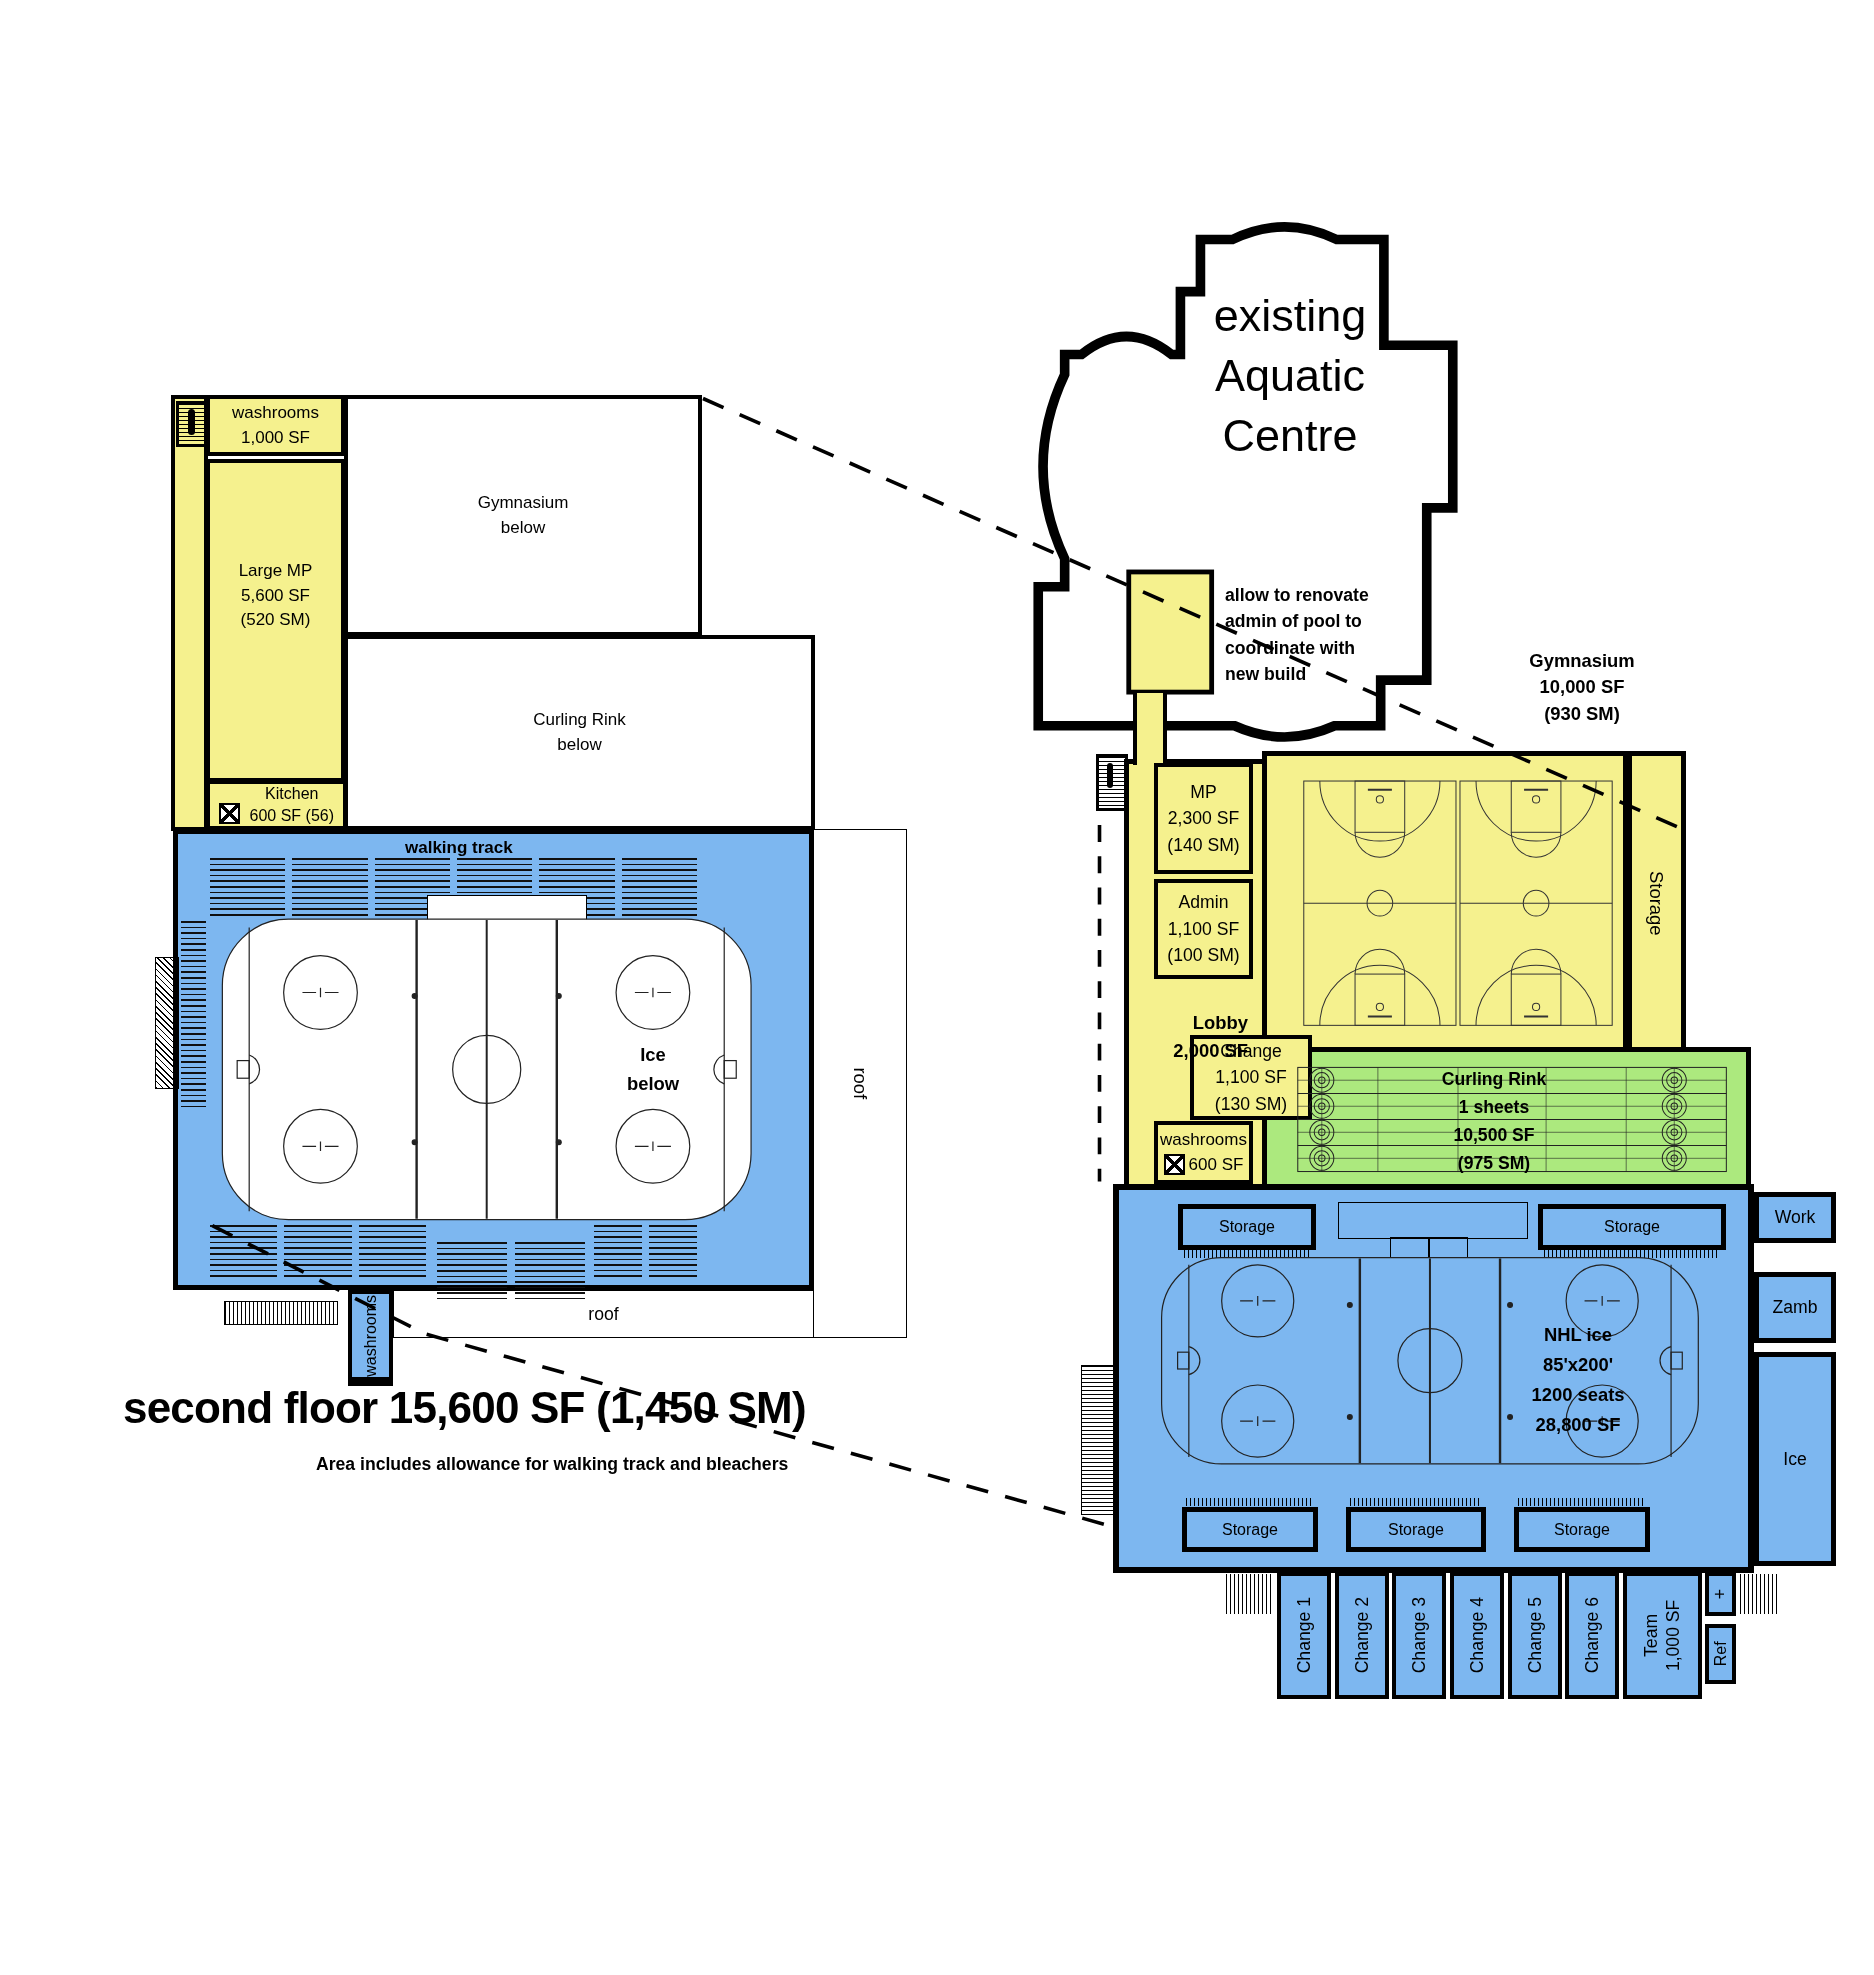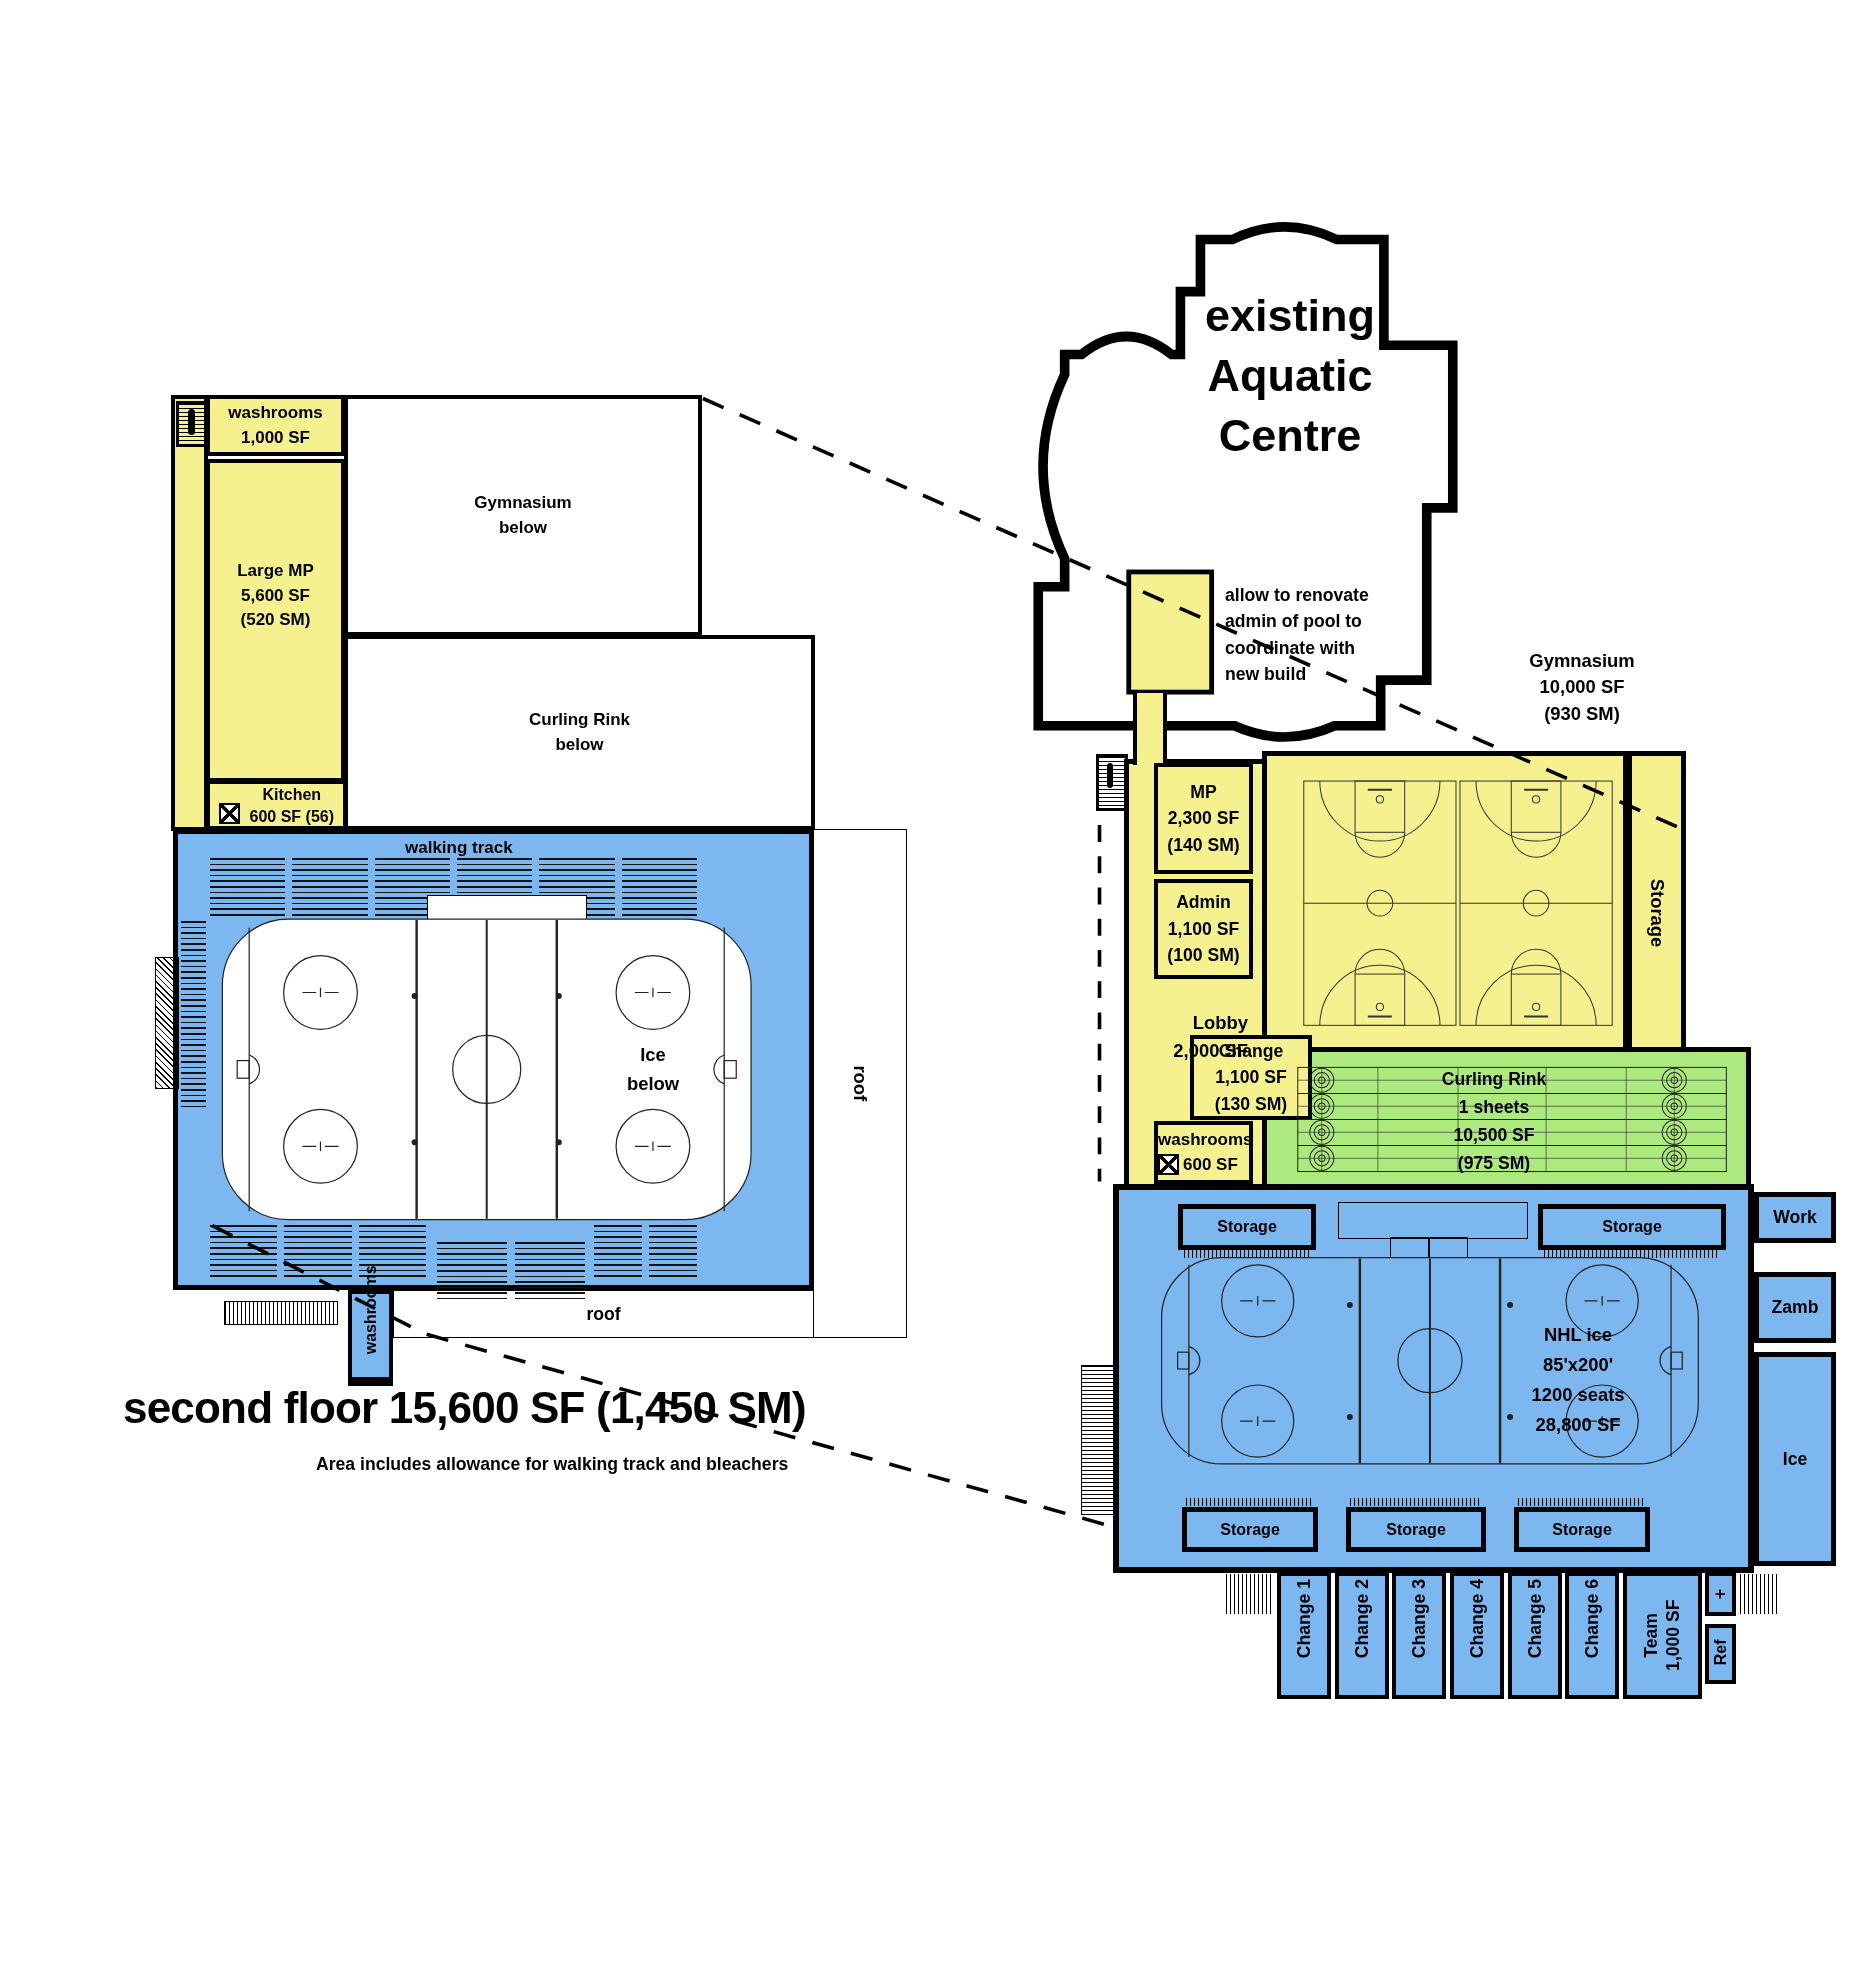--- a/index.html
+++ b/index.html
@@ -1,21 +1,21 @@
 <!DOCTYPE html>
 <html style="font-size:6.4px"><head>
 <meta charset="utf-8">
 <style>
   html,body{margin:0;padding:0;background:#fff;}
   #canvas{position:relative;width:1875px;height:1975px;background:#fff;overflow:hidden;
           font-family:"Liberation Sans",sans-serif;color:#000;}
   .abs{position:absolute;}
   svg.layer{position:absolute;left:0;top:0;pointer-events:none;}
   .room{position:absolute;box-sizing:border-box;display:flex;flex-direction:column;
-        justify-content:center;text-align:center;font-weight:bold;}
+        align-items:center;justify-content:center;text-align:center;font-weight:normal;}
   .yellow{background:#F5F18E;} .blue{background:#7DB7F0;} .green{background:#ACE97E;} .white{background:#fff;}
   .b16{border:6.4px solid #000;} .b14{border:5.6px solid #000;} .b12{border:4.8px solid #000;}
   .b10{border:4px solid #000;} .b8{border:3.2px solid #000;} .b3{border:1.2px solid #000;} .f40{font-size:16px;line-height:1.35;}
   .f42{font-size:17px;line-height:1.45;} .f44{font-size:17.6px;line-height:1.5;}
   .f46{font-size:18.4px;line-height:1.55;}
   .big{font-weight:400;font-size:44px;white-space:nowrap;letter-spacing:-0.8px;}
   .rotccw{transform:rotate(-90deg);white-space:nowrap;}
   .rotcw{transform:rotate(90deg);white-space:nowrap;}
   .bleachers{position:absolute;display:flex;gap:7.2px;}
   .bleachers>div{flex:1;background:repeating-linear-gradient(to bottom,#101010 0 1.6px,rgba(0,0,0,0) 1.6px 5.6px);}
@@ -123,21 +123,21 @@
   <div class="room blue b12 f40" style="left:348px;top:1290px;width:45px;height:96px;z-index:3;border-bottom-width:9.6px">
     <span class="rotccw">washrooms</span>
   </div>
 
   <div class="abs hatchd" style="left:155px;top:957px;width:22.4px;height:130px;border:0.8px solid #000;z-index:2"></div>
   <div class="abs hatchv" style="left:224px;top:1301px;width:112px;height:22.4px;border:0.8px solid #000;z-index:2"></div>
 
   <div class="lbl big" style="left:123px;top:1383px;z-index:4">second floor 15,600 SF (1,450 SM)</div>
   <div class="lbl f44" style="left:316px;top:1451px;z-index:4">Area includes allowance for walking track and bleachers</div>
 
-  <div class="abs" style="left:1186px;top:286px;width:208px;z-index:4;text-align:center;font-size:45px;line-height:60px;font-weight:700">
+  <div class="abs" style="left:1186px;top:286px;width:208px;z-index:4;text-align:center;font-size:45px;line-height:60px;font-weight:400">
     <div>existing</div>
     <div>Aquatic</div>
     <div>Centre</div>
   </div>
   <div class="abs note" style="left:1225px;top:582px;z-index:4">
     <div>allow to renovate</div>
     <div>admin of pool to</div>
     <div>coordinate with</div>
     <div>new build</div>
   </div>

